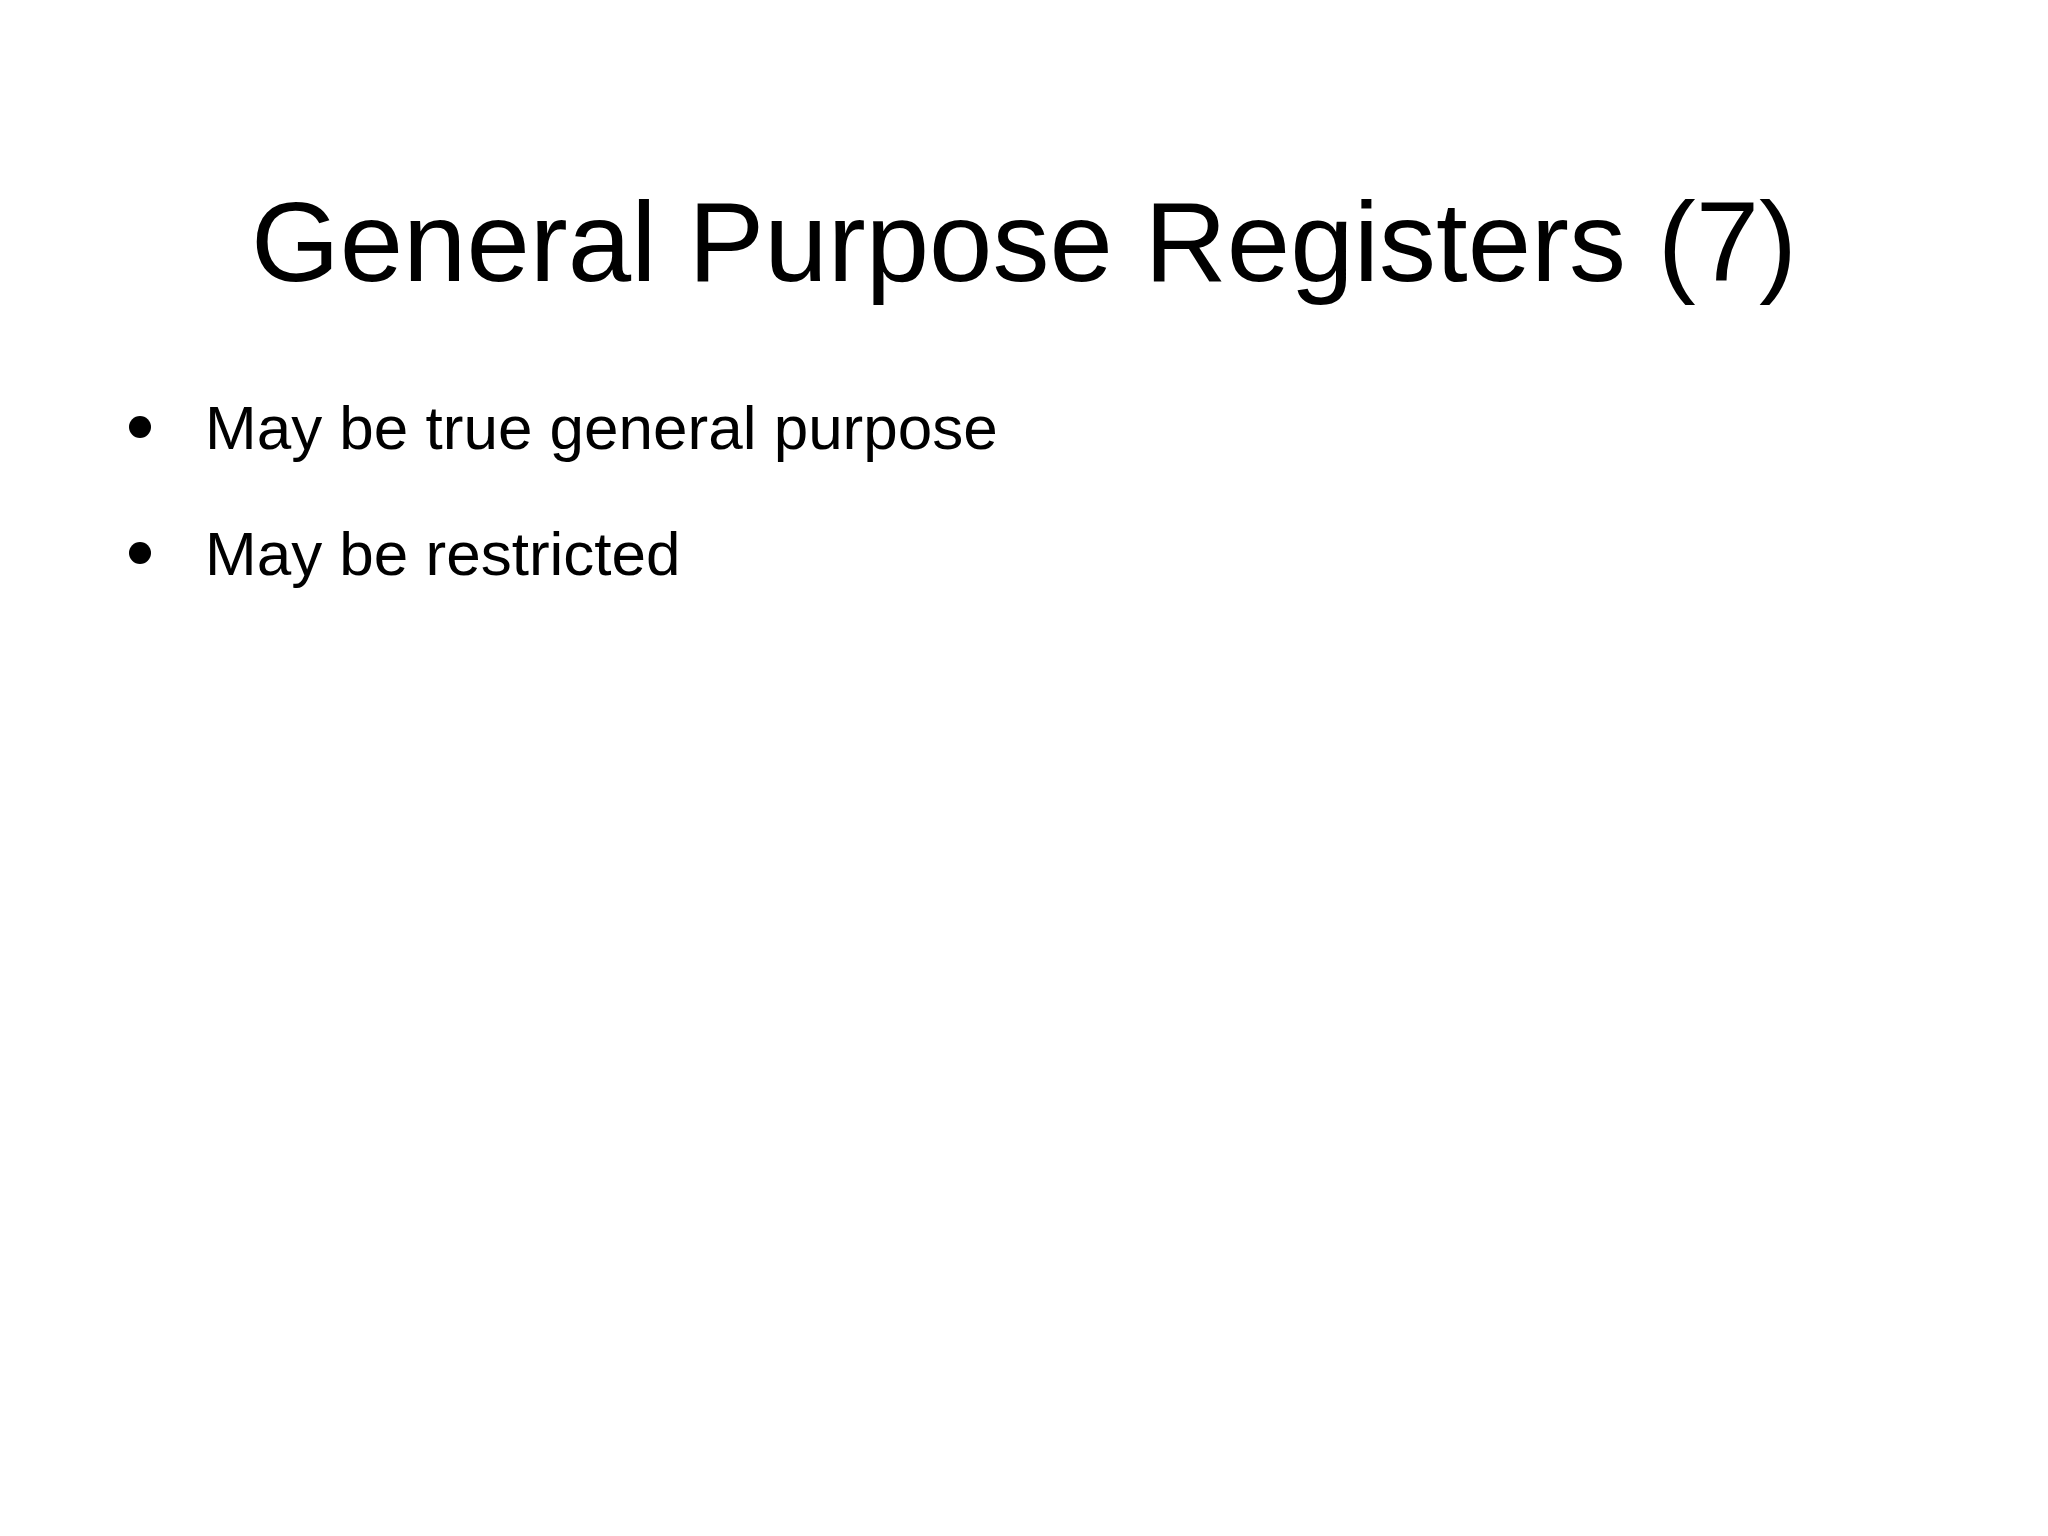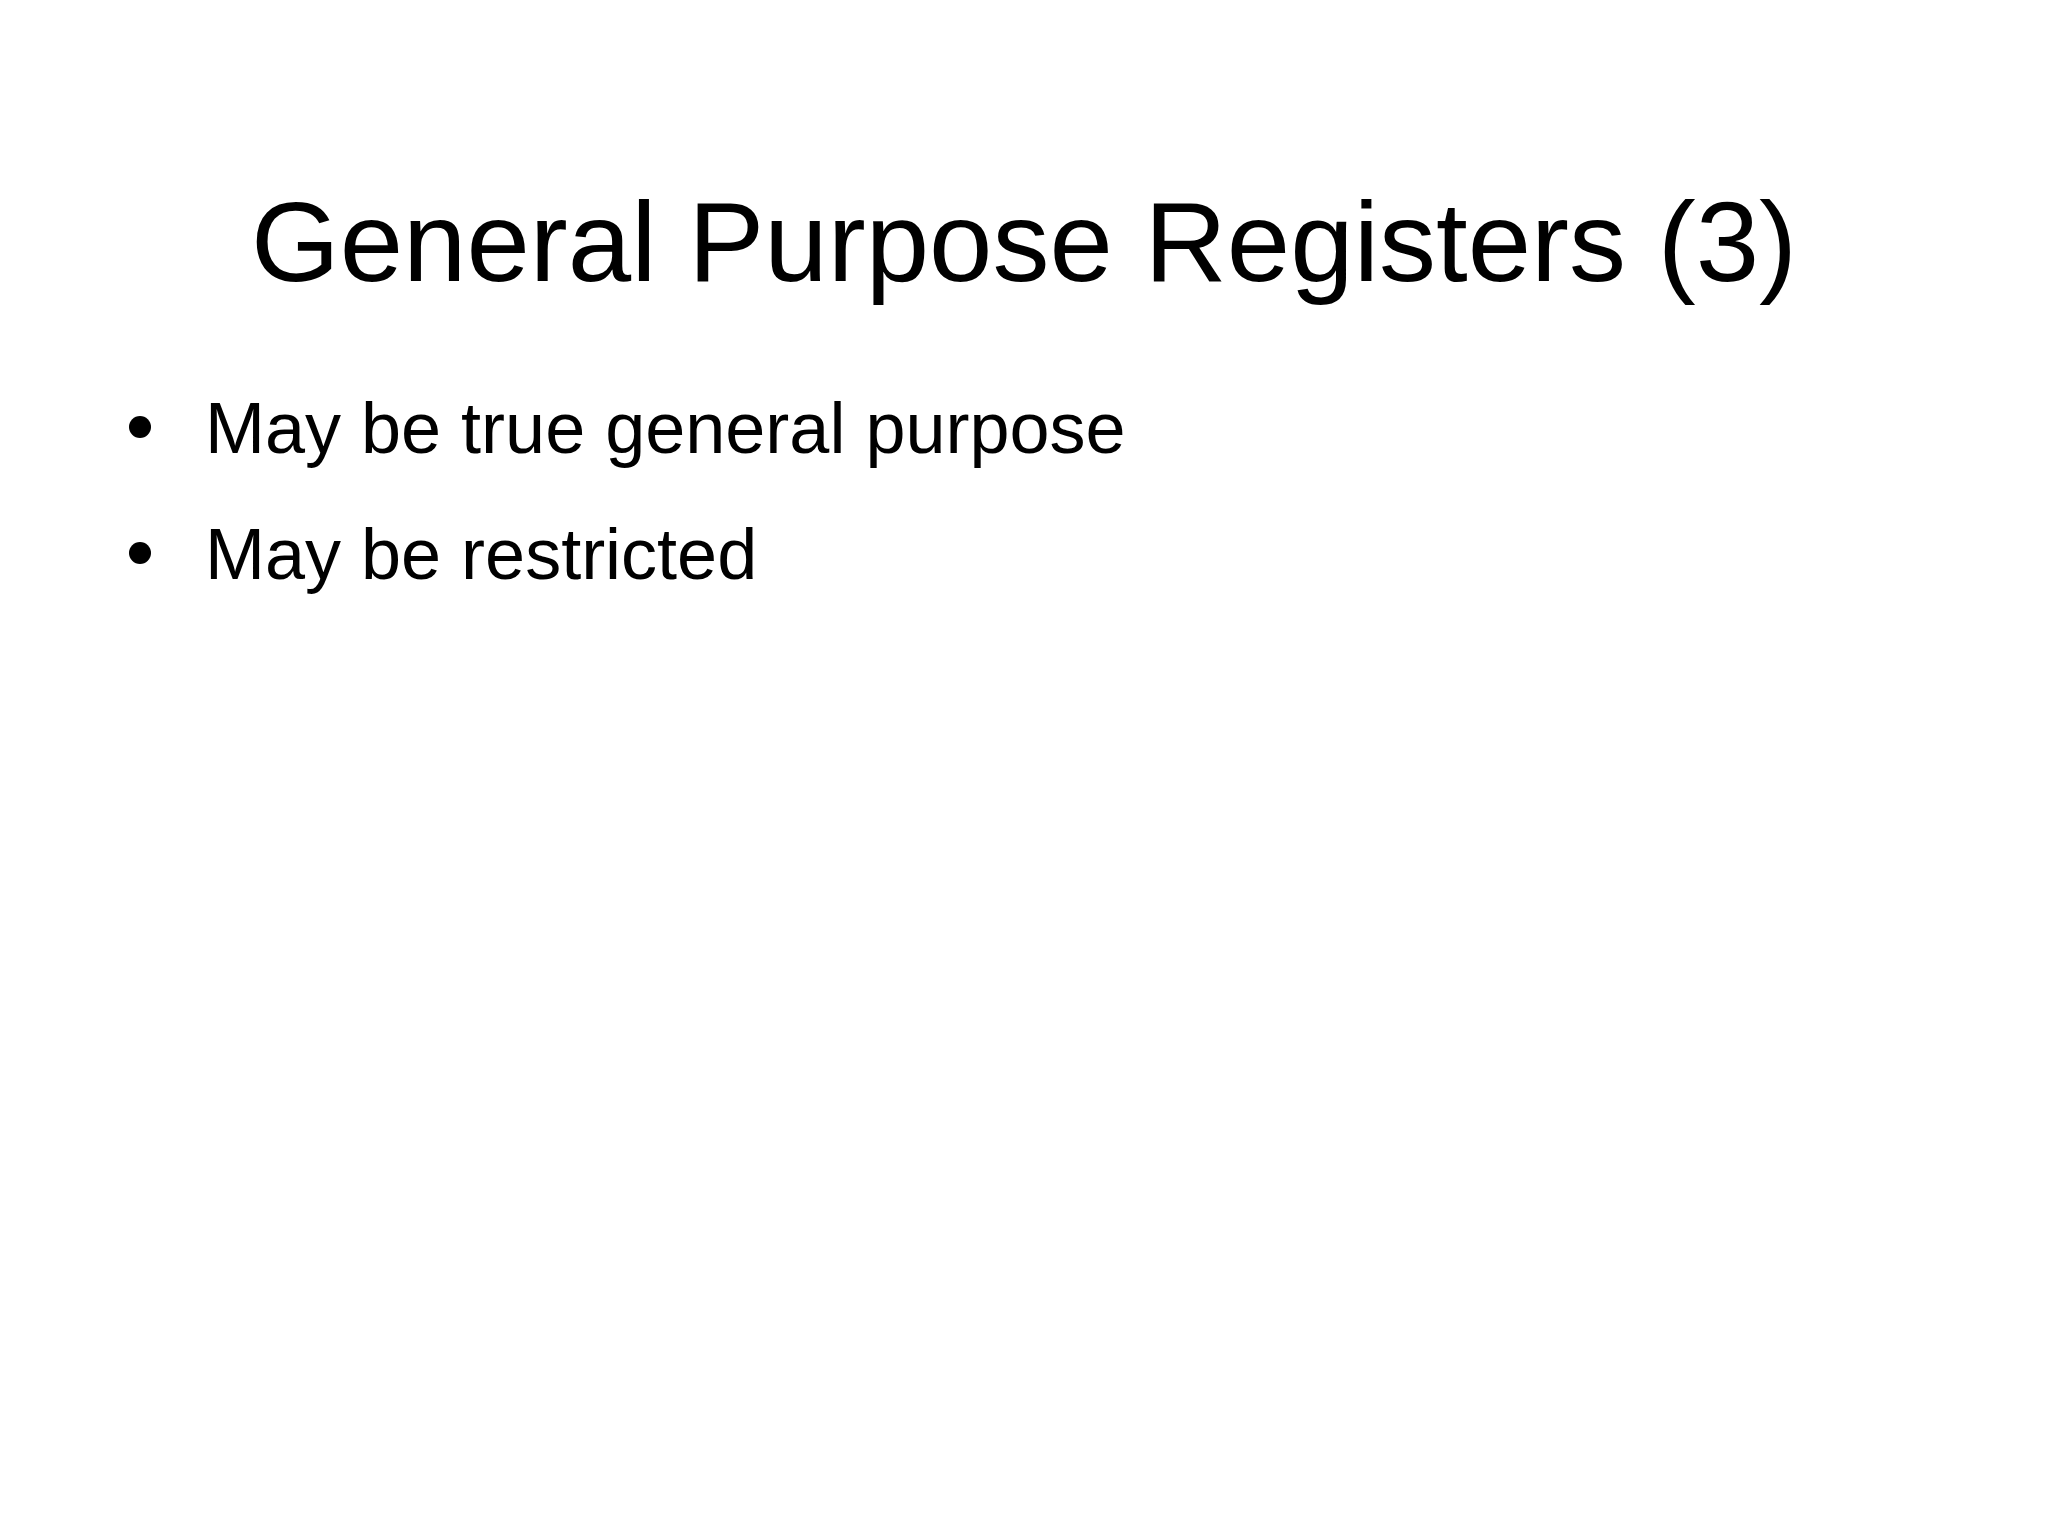--- a/index.html
+++ b/index.html
@@ -33,42 +33,42 @@
     top: 373px;
     left: 0;
     width: 1995px;
     margin: 0;
     padding: 0;
     list-style: none;
   }
   .bullet-item {
     position: relative;
     padding-left: 205px;
-    font-size: 72px;
+    font-size: 62px;
     line-height: 110px;
     font-weight: normal;
   }
   .bullet-item + .bullet-item {
     margin-top: 16px;
   }
   .bullet-dot {
     position: absolute;
     left: 129px;
     top: 43px;
     width: 22px;
     height: 22px;
     border-radius: 50%;
     background: #000000;
   }
 </style>
 </head>
 <body>
 
 <div class="slide">
-  <h1 class="slide-title">General Purpose Registers (3)</h1>
+  <h1 class="slide-title">General Purpose Registers (7)</h1>
 
   <ul class="bullet-list">
     <li class="bullet-item">
       <span class="bullet-dot"></span>
       <span>May be true general purpose</span>
     </li>
     <li class="bullet-item">
       <span class="bullet-dot"></span>
       <span>May be restricted</span>
     </li>

